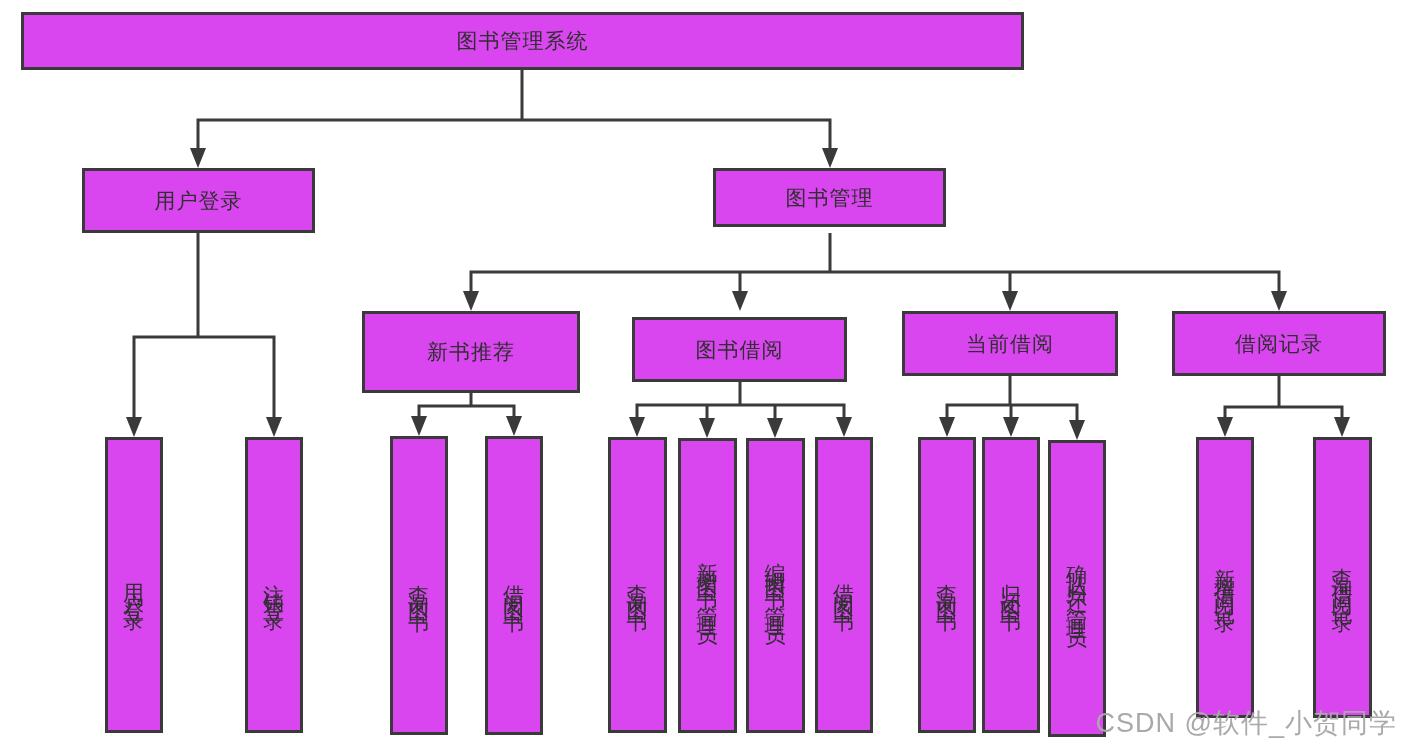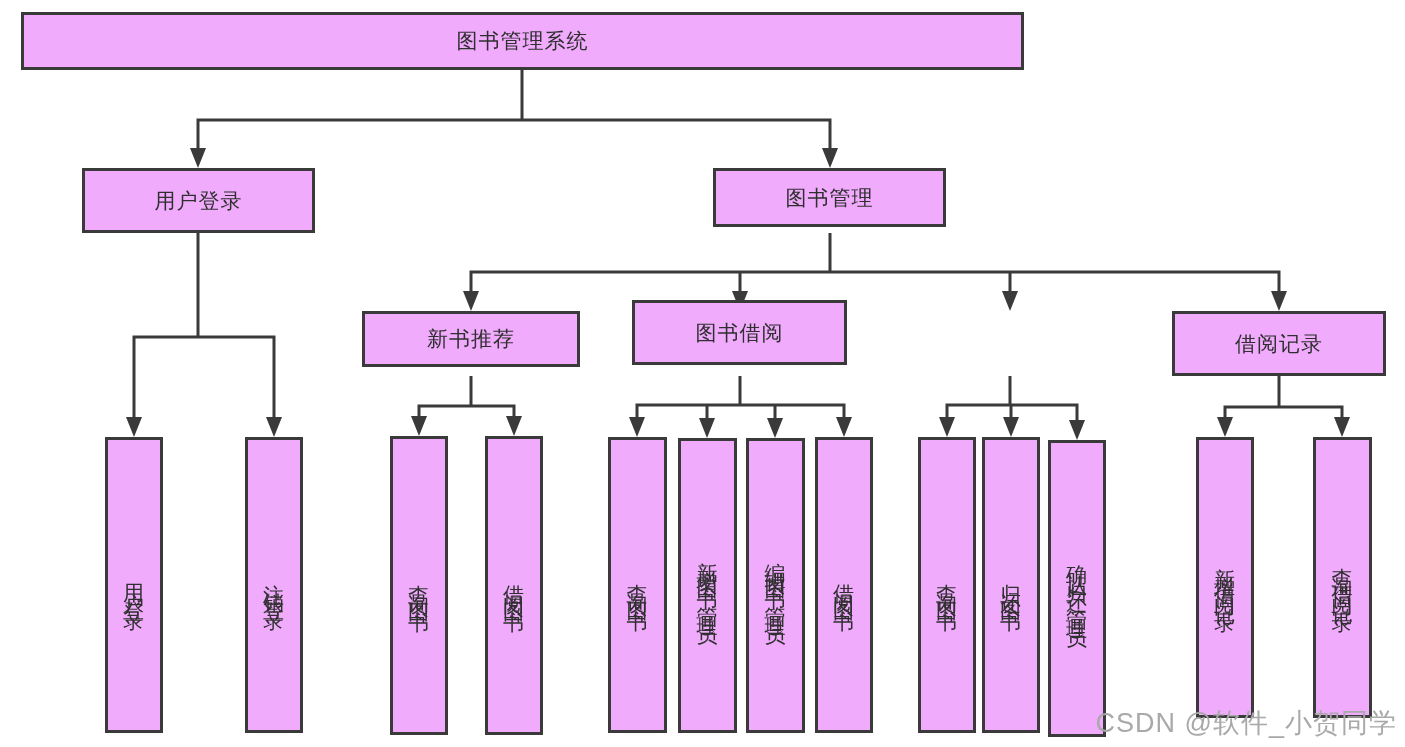--- a/index.html
+++ b/index.html
@@ -11,21 +11,21 @@
   .canvas{
     position:relative;width:1405px;height:747px;
     background:var(--background);overflow:hidden;
     font-family:"Liberation Sans","DejaVu Sans",sans-serif;
     color:var(--text);
   }
   .connectors{position:absolute;left:0;top:0;width:1405px;height:747px;}
   .connectors path{stroke:var(--line);stroke-width:3;fill:none;}
   .connectors polygon{fill:var(--line);stroke:none;}
   .box{
-    position:absolute;background:#f0abfc;border:3px solid var(--border);
+    position:absolute;background:#d946ef;border:3px solid var(--border);
     display:flex;align-items:center;justify-content:center;
     font-size:21px;letter-spacing:1px;text-align:left;
     line-height:1.2;
   }
   .box.v{
     writing-mode:vertical-rl;text-orientation:mixed;
     letter-spacing:9px;font-size:21px;
   }
   .watermark{
     position:absolute;right:8px;bottom:6px;
@@ -79,22 +79,23 @@
       <polygon points="1217,417 1233,417 1225,437"></polygon>
       <polygon points="1334,417 1350,417 1342,437"></polygon>
     </g>
   </svg>
 
   <div class="box" style="left:21px;top:12px;width:1003px;height:58px">图书管理系统</div>
 
   <div class="box" style="left:82px;top:168px;width:233px;height:65px">用户登录</div>
   <div class="box" style="left:713px;top:168px;width:233px;height:59px">图书管理</div>
 
-  <div class="box" style="left:362px;top:311px;width:218px;height:56px">新书推荐</div>
-  <div class="box" style="left:632px;top:300px;width:215px;height:65px">图书借阅</div>
+  <div class="box" style="left:362px;top:311px;width:218px;height:82px">新书推荐</div>
+  <div class="box" style="left:632px;top:317px;width:215px;height:65px">图书借阅</div>
+  <div class="box" style="left:902px;top:311px;width:216px;height:65px">当前借阅</div>
   <div class="box" style="left:1172px;top:311px;width:214px;height:65px">借阅记录</div>
 
   <div class="box v" style="left:105px;top:437px;width:58px;height:296px">用户登录</div>
   <div class="box v" style="left:245px;top:437px;width:58px;height:296px">注销登录</div>
 
   <div class="box v" style="left:390px;top:436px;width:58px;height:299px">查询图书</div>
   <div class="box v" style="left:485px;top:436px;width:58px;height:299px">借阅图书</div>
 
   <div class="box v" style="left:608px;top:437px;width:59px;height:296px">查询图书</div>
   <div class="box v" style="left:678px;top:438px;width:59px;height:295px">新增图书（管理员）</div>

